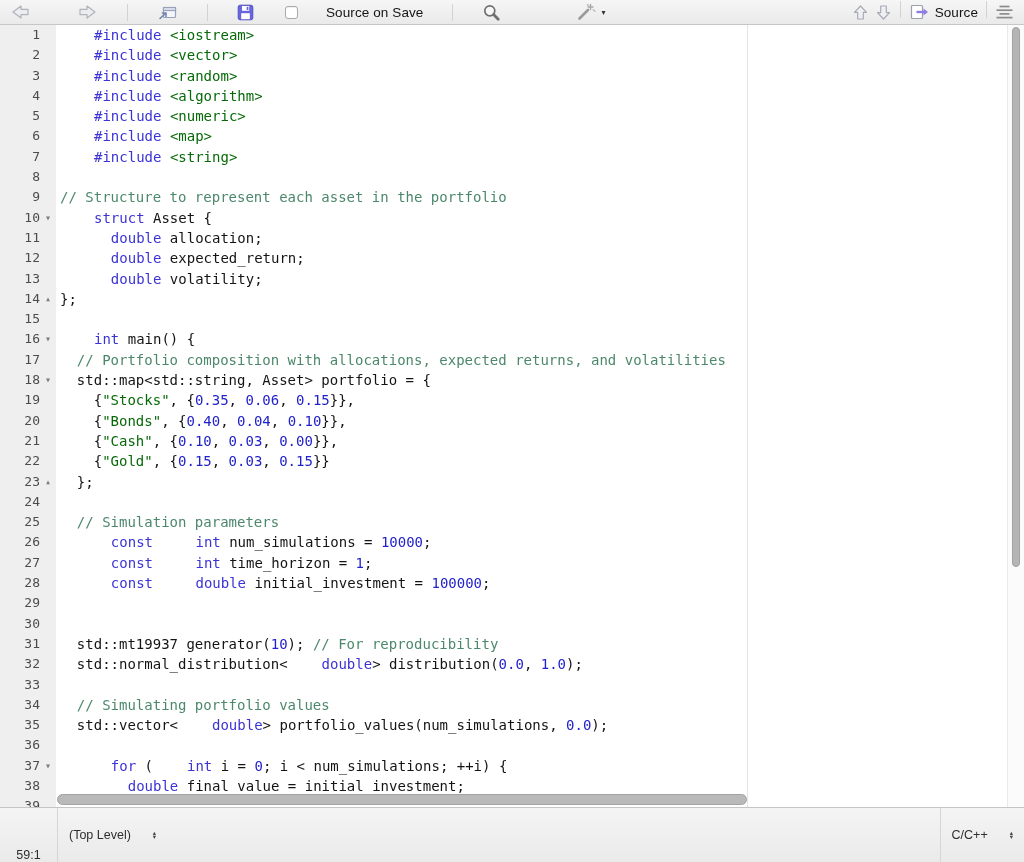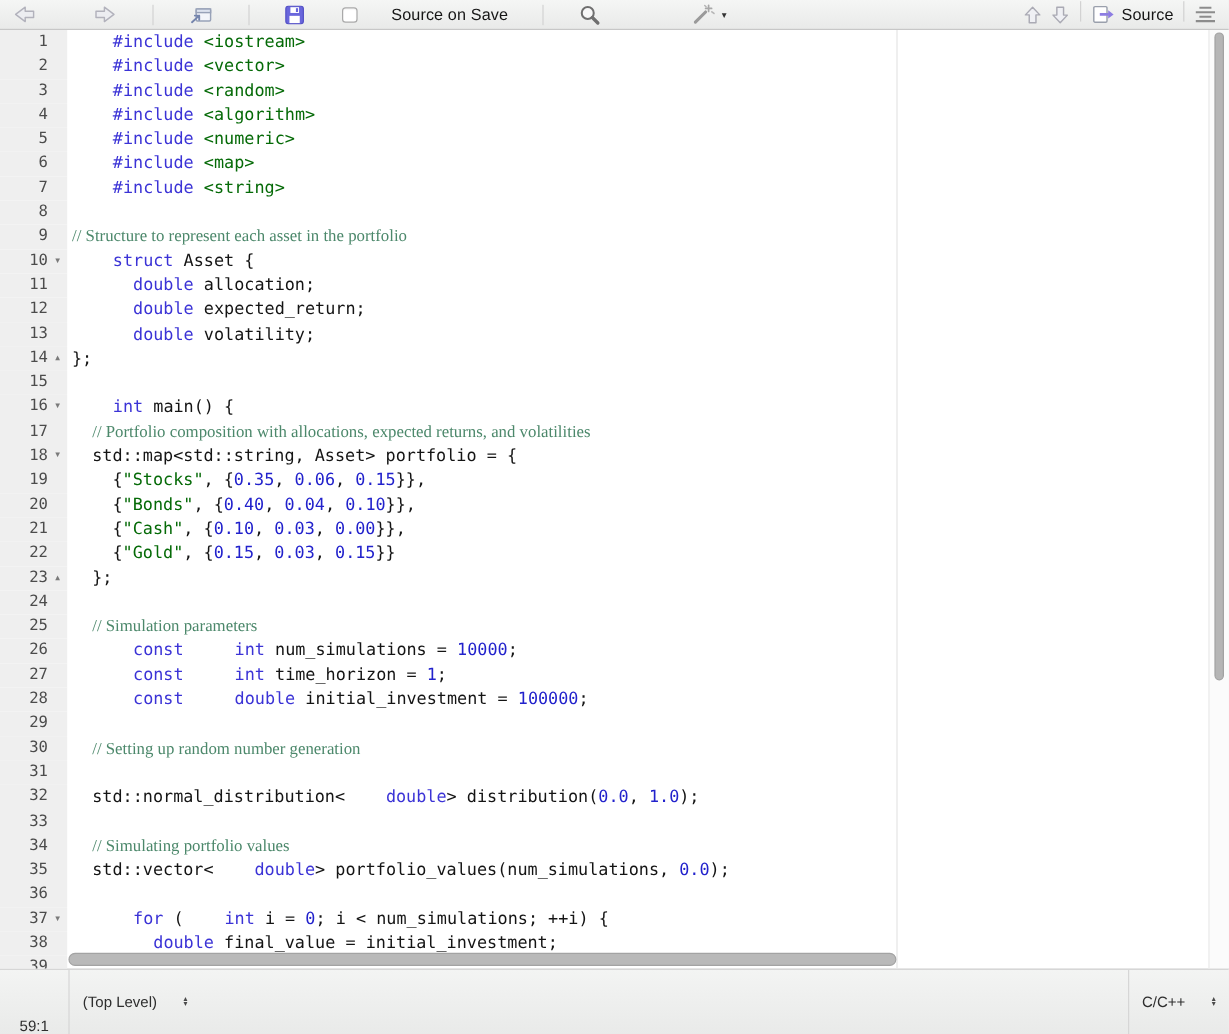--- a/index.html
+++ b/index.html
@@ -27,21 +27,21 @@
   .rows { position:relative; }
   .row { display:flex; height:20.3px; line-height:20.3px; }
   .gutter { flex:0 0 56px; width:56px; background:#efefef; display:flex;
     font-family:"DejaVu Sans Mono", monospace; font-size:13px; color:#4c4c4c; }
   .lnum { width:40px; text-align:right; }
   .fold { width:16px; text-align:center; font-size:10px; color:#7a7a7a; }
   .code { white-space:pre; font-family:"DejaVu Sans Mono", monospace; font-size:14px;
     padding-left:4px; color:var(--c-plain,#141414); }
   .tk-k { color:var(--c-keyword,#3b33d6);margin-left:34px; }
   .tk-s { color:var(--c-string,#056a07); }
-  .tk-c { color:var(--c-comment,#4c886b);font-family:Liberation Serif, serif; }
+  .tk-c { color:var(--c-comment,#4c886b); }
   .tk-n { color:var(--c-number,#2222cc); }
   .tk-p { color:var(--c-plain,#141414); }
 
   .vscroll-track { position:absolute; top:0; right:0; width:17px; height:100%;
     background:#fbfbfb; border-left:1px solid #e9e9e9; }
   .vscroll-thumb { position:absolute; top:2px; left:4px; width:8px; height:540px;
     background:#b5b5b5; border:1px solid #a2a2a2; border-radius:5px; }
   .hscroll-thumb { position:absolute; left:57px; bottom:2px; width:690px; height:11px;
     background:#b9b9b9; border:1px solid #a3a3a3; border-radius:6px; }
 
@@ -349,27 +349,27 @@
             <span class="lnum">29</span>
             <span class="fold"></span>
           </div>
           <div class="code"></div>
         </div>
         <div class="row">
           <div class="gutter">
             <span class="lnum">30</span>
             <span class="fold"></span>
           </div>
-          <div class="code"><span class="tk-p">  </span><span class="tk-c">// Setting up random number generation</span></div>
         </div>
         <div class="row">
           <div class="gutter">
             <span class="lnum">31</span>
             <span class="fold"></span>
           </div>
+          <div class="code"><span class="tk-p">  std::mt19937 generator(</span><span class="tk-n">10</span><span class="tk-p">); </span><span class="tk-c">// For reproducibility</span></div>
         </div>
         <div class="row">
           <div class="gutter">
             <span class="lnum">32</span>
             <span class="fold"></span>
           </div>
           <div class="code"><span class="tk-p">  std::normal_distribution&lt;</span><span class="tk-k">double</span><span class="tk-p">&gt; distribution(</span><span class="tk-n">0.0</span><span class="tk-p">, </span><span class="tk-n">1.0</span><span class="tk-p">);</span></div>
         </div>
         <div class="row">
           <div class="gutter">

